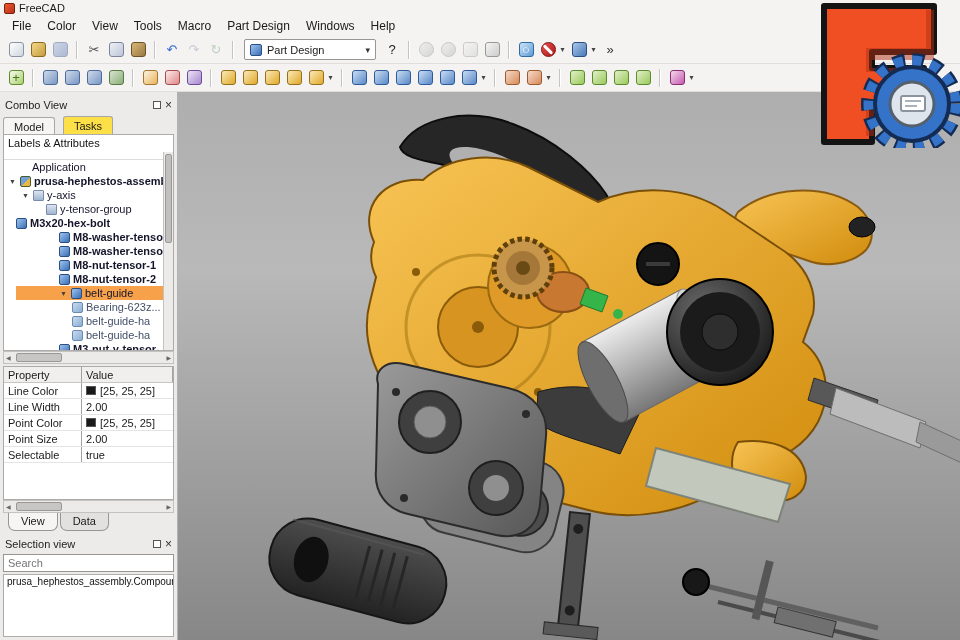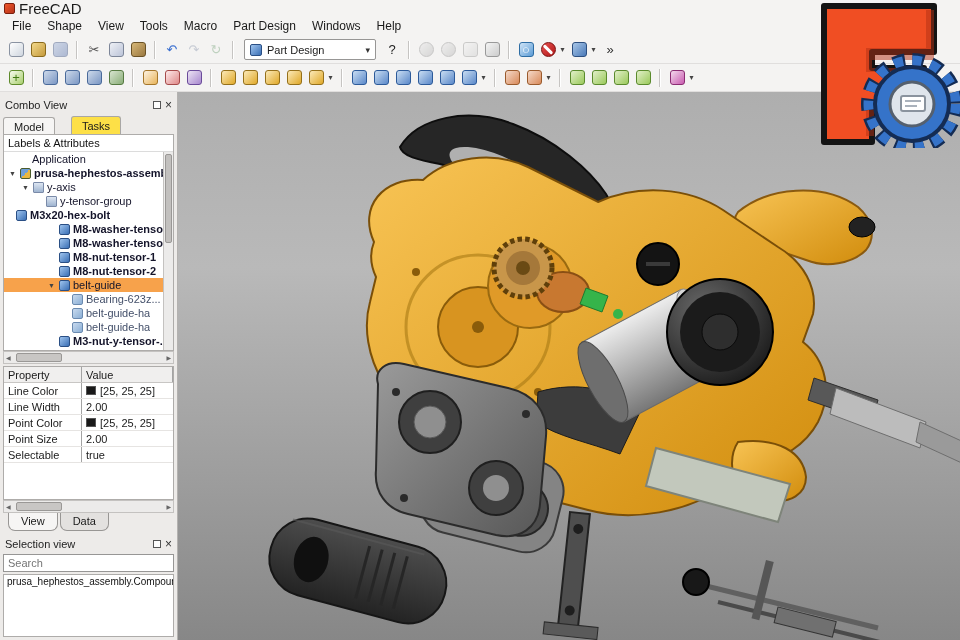--- a/index.html
+++ b/index.html
@@ -3,21 +3,21 @@
 <meta charset="utf-8">
 <style>
   * { box-sizing: border-box; margin: 0; padding: 0; }
   html,body { width:960px; height:640px; overflow:hidden; }
   body { font-family:"Liberation Sans", sans-serif; font-size:11px; color:#1a1a1a; background:#f0efee; }
   #app { position:relative; width:960px; height:640px; }
 
   
   #titlebar { height:16px; display:flex; align-items:center; gap:4px; padding-left:4px; background:#f4f3f2; }
   #title-icon { width:11px; height:11px; border-radius:2px; background:linear-gradient(135deg,#f0572a,#b5321a); border:1px solid #7a1f0e; }
-  #title-text { font-size:15px; }
+  #title-text { font-size:11px; }
 
   
   #menubar { height:20px; display:flex; align-items:center; padding-left:4px; background:#f4f3f2;text-align:right; }
   .mi { padding:2px 8px; font-size:12px; cursor:default; }
 
   
   .tbar { height:28px; display:flex; align-items:center; gap:2px; padding-left:6px; background:#f4f3f2; border-bottom:1px solid #e0dedd; }
   .tbi { width:20px; height:20px; display:flex; align-items:center; justify-content:center; border-radius:2px; }
   .tbi.dim { opacity:.45; }
   .chip { width:15px; height:15px; border:1px solid #888; border-radius:3px; display:flex; align-items:center; justify-content:center; position:relative; }
@@ -33,28 +33,28 @@
 
   
   #main { position:absolute; top:92px; left:0; right:0; bottom:0; display:flex;border-radius:23px; }
 
   
   #left { width:178px; background:#edebe9; border-right:1px solid #b4b2b0; display:flex; flex-direction:column; padding-top:4px; }
   .dock-header { height:17px; display:flex; align-items:center; padding:0 5px; font-size:11px; color:#222; }
   .dock-btns { margin-left:auto; display:flex; align-items:center; gap:4px; }
   .float-btn { width:8px; height:8px; border:1px solid #555; background:#fdfdfd; }
   .close-btn { font-size:12px; line-height:8px; color:#333; }
-  .tabs-row { height:21px; display:flex; align-items:flex-end; padding-left:3px; gap:16px; }
+  .tabs-row { height:21px; display:flex; align-items:flex-end; padding-left:3px; gap:8px; }
   .tab { padding:3px 10px 2px; font-size:11px; border:1px solid #a9a7a5; border-bottom:none; border-radius:3px 3px 0 0; background:#fde047; }
   .tab.active { background:#f6f5f4; position:relative; top:1px; }
 
   .treebox { height:217px; margin:0 3px; background:#fff; border:1px solid #aeacaa; position:relative; overflow:hidden; }
-  .tree-header { height:17px; line-height:16px; padding-left:4px; border-bottom:1px solid #dcdcdc; color:#111; }
+  .tree-header { height:25px; line-height:16px; padding-left:4px; border-bottom:1px solid #dcdcdc; color:#111; }
   .trow { height:14px; display:flex; align-items:center; gap:3px; white-space:nowrap; }
-  .trow.sel { background:#f7a24b; }
+  .trow.sel { background:#f7a24b;margin-left:12px; }
   .tarrow { width:9px; font-size:7px; color:#444; flex:0 0 9px; text-align:center; }
   .ticon { width:11px; height:11px; border-radius:2px; flex:0 0 11px; }
   .ticon.assembly { background:linear-gradient(135deg,#6fa0d8 50%,#e8b840 50%); border:1px solid #4a5a2a; }
   .ticon.group { background:linear-gradient(#dde6f2,#9fb4d0); border:1px solid #7a8aa8; border-radius:1px; }
   .ticon.part { background:linear-gradient(135deg,#9fc4ee,#3a6fb5); border:1px solid #2a4f85; }
   .ticon.part-sub { background:linear-gradient(135deg,#c9daee,#8aaed5); border:1px solid #6a8ab0; }
   .tlabel { font-size:11px; color:#14142a; overflow:hidden; }
   .tlabel.b { font-weight:bold; }
   .tlabel.sub { color:#44506a; }
   .vscroll { position:absolute; right:0; top:17px; bottom:0; width:10px; background:#ecebea; border-left:1px solid #c4c2c0; }
@@ -91,21 +91,21 @@
 
 <div id="app">
 
   <div id="titlebar">
     <span id="title-icon"></span>
     <span id="title-text">FreeCAD</span>
   </div>
 
   <div id="menubar">
       <span class="mi">File</span>
-      <span class="mi">Shape</span>
+      <span class="mi">Color</span>
       <span class="mi">View</span>
       <span class="mi">Tools</span>
       <span class="mi">Macro</span>
       <span class="mi">Part Design</span>
       <span class="mi">Windows</span>
       <span class="mi">Help</span>
     </div>
 
   <div id="toolbar1" class="tbar">
       <span class="tbi">

